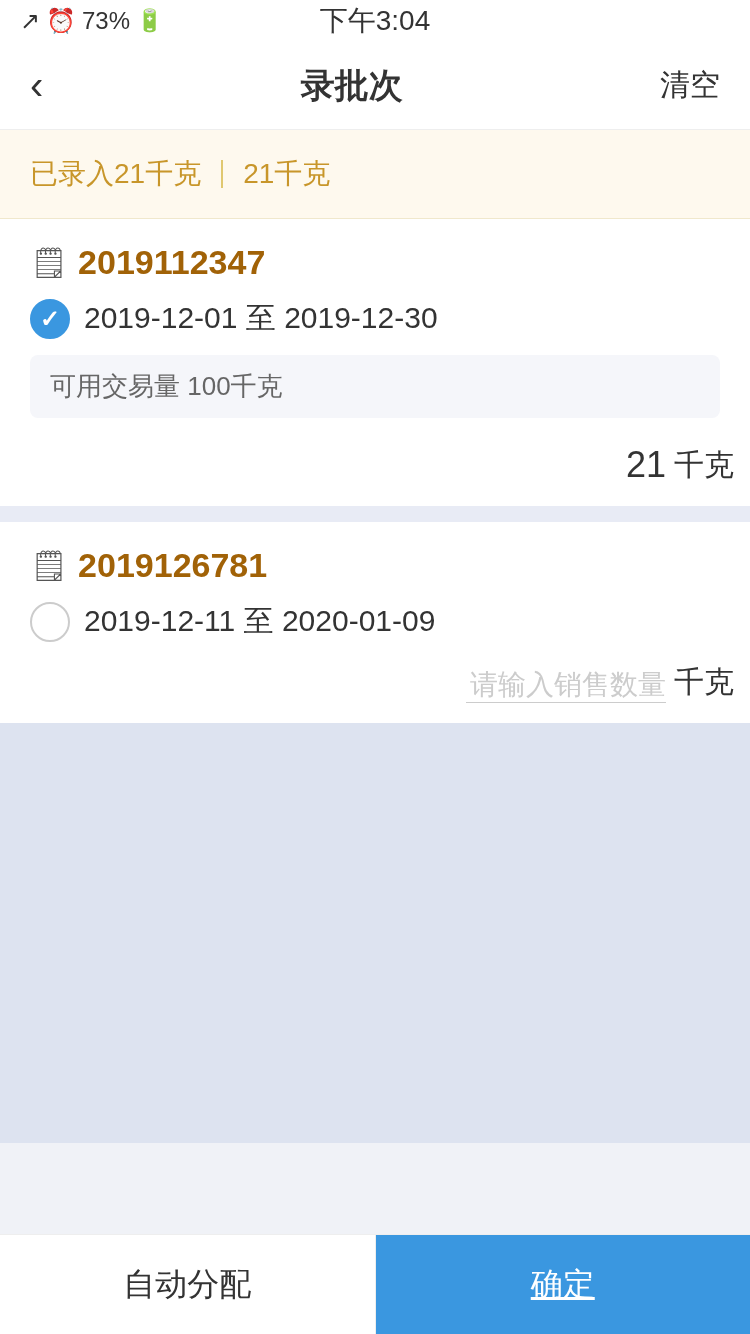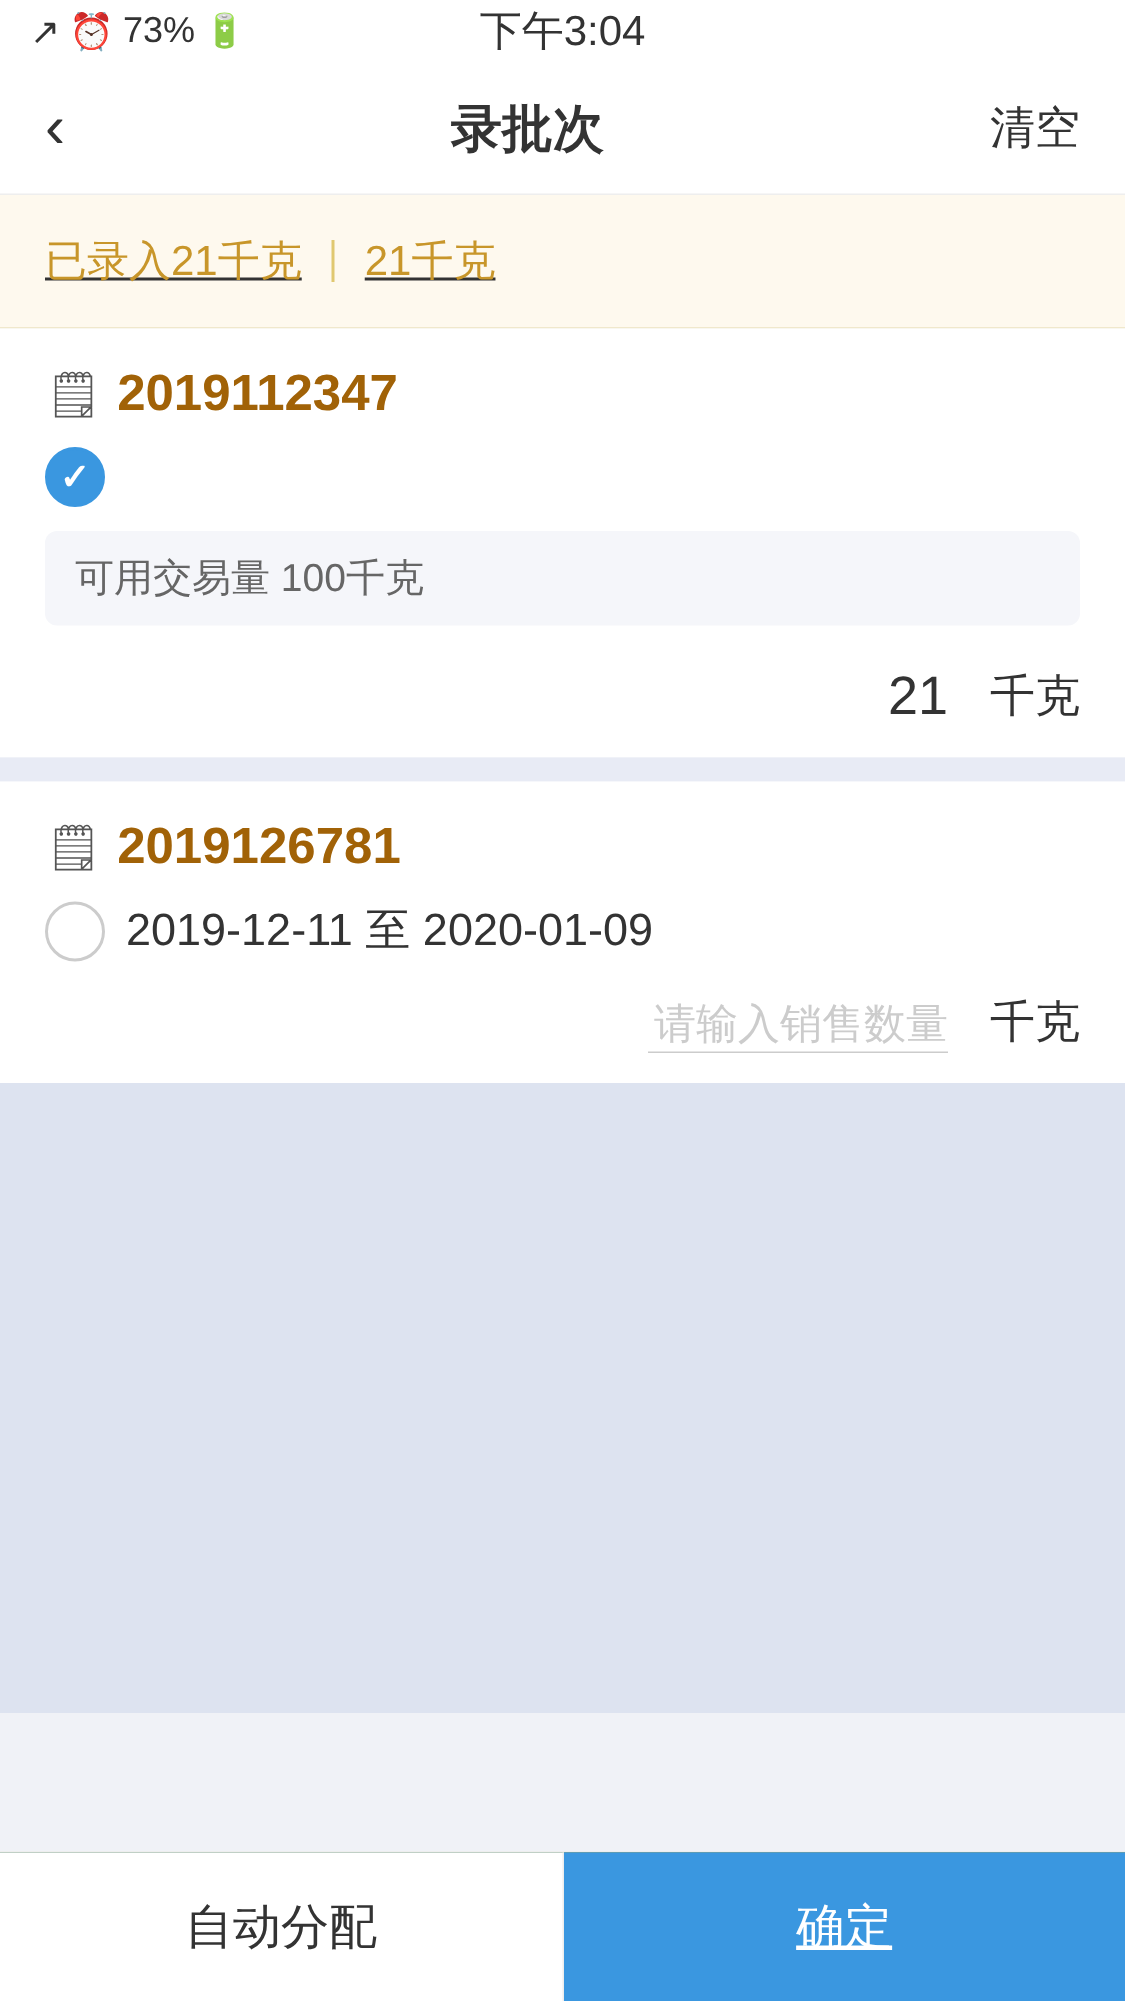--- a/index.html
+++ b/index.html
@@ -72,21 +72,20 @@
     }
 
     
     .summary-banner {
       background: #fef9ee;
       padding: 25px 30px;
       display: flex;
       align-items: center;
       gap: 20px;
       border-bottom: 1px solid #f0e8cc;
-      text-decoration: underline;
     }
     .summary-entered {
       font-size: 28px;
       color: #c8962a;
     }
     .summary-divider {
       width: 2px;
       height: 28px;
       background: #e0c870;
     }
@@ -156,22 +155,22 @@
       padding: 14px 20px;
       font-size: 26px;
       color: #666;
     }
 
     
     .batch-input-row {
       display: flex;
       align-items: center;
       justify-content: flex-end;
-      padding: 10px 30px 20px 30px;
-      gap: 28px;
+      padding: 10px 16px 20px 30px;
+      gap: 8px;
     }
     .batch-input {
       text-align: right;
       font-size: 34px;
       color: #333;
       border: none;
       border-bottom: 1px solid #ccc;
       width: 200px;
       outline: none;
       background: transparent;
@@ -204,21 +203,21 @@
     }
 
     
     .bottom-bar {
       position: fixed;
       bottom: 0;
       left: 0;
       width: 750px;
       height: 100px;
       display: flex;
-      background: #14532d;
+      background: #c4b5fd;
       border-top: 1px solid #eee;
     }
     .btn-auto {
       flex: 1;
       display: flex;
       align-items: center;
       justify-content: center;
       font-size: 32px;
       color: #333;
       background: #fff;
@@ -270,20 +269,21 @@
 
 <div class="content-area">
 
   <div class="batch-card">
     <div class="batch-header">
       <span class="batch-icon">🗒</span>
       <span class="batch-number">2019112347</span>
     </div>
     <div class="batch-date-row">
       <div class="batch-checkbox checked"></div>
+      <span class="batch-date">2019-12-01 至 2019-12-30</span>
     </div>
     <div class="batch-avail">可用交易量 100千克</div>
     <div class="batch-input-row">
       <span class="batch-input-value">21</span>
       <span class="batch-unit">千克</span>
     </div>
   </div>
 
   <div class="section-sep"></div>
 

